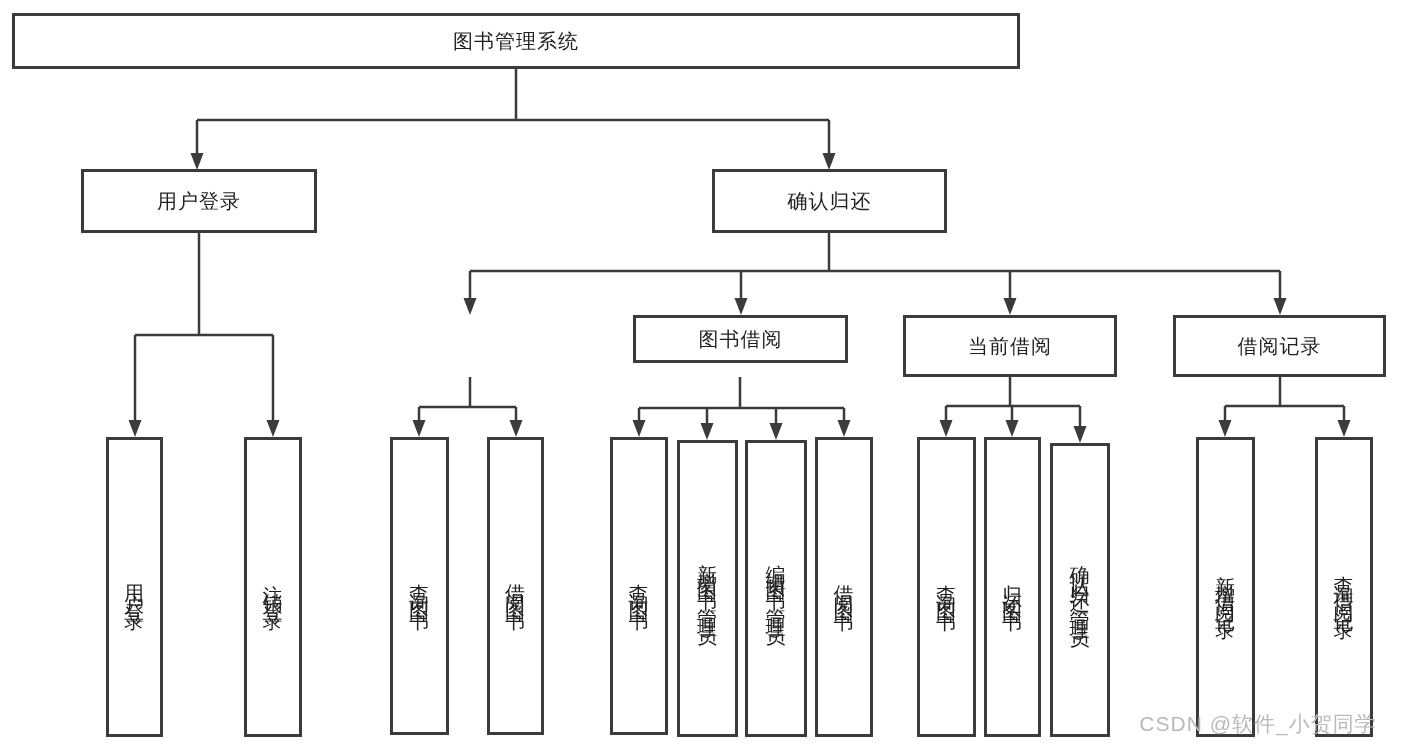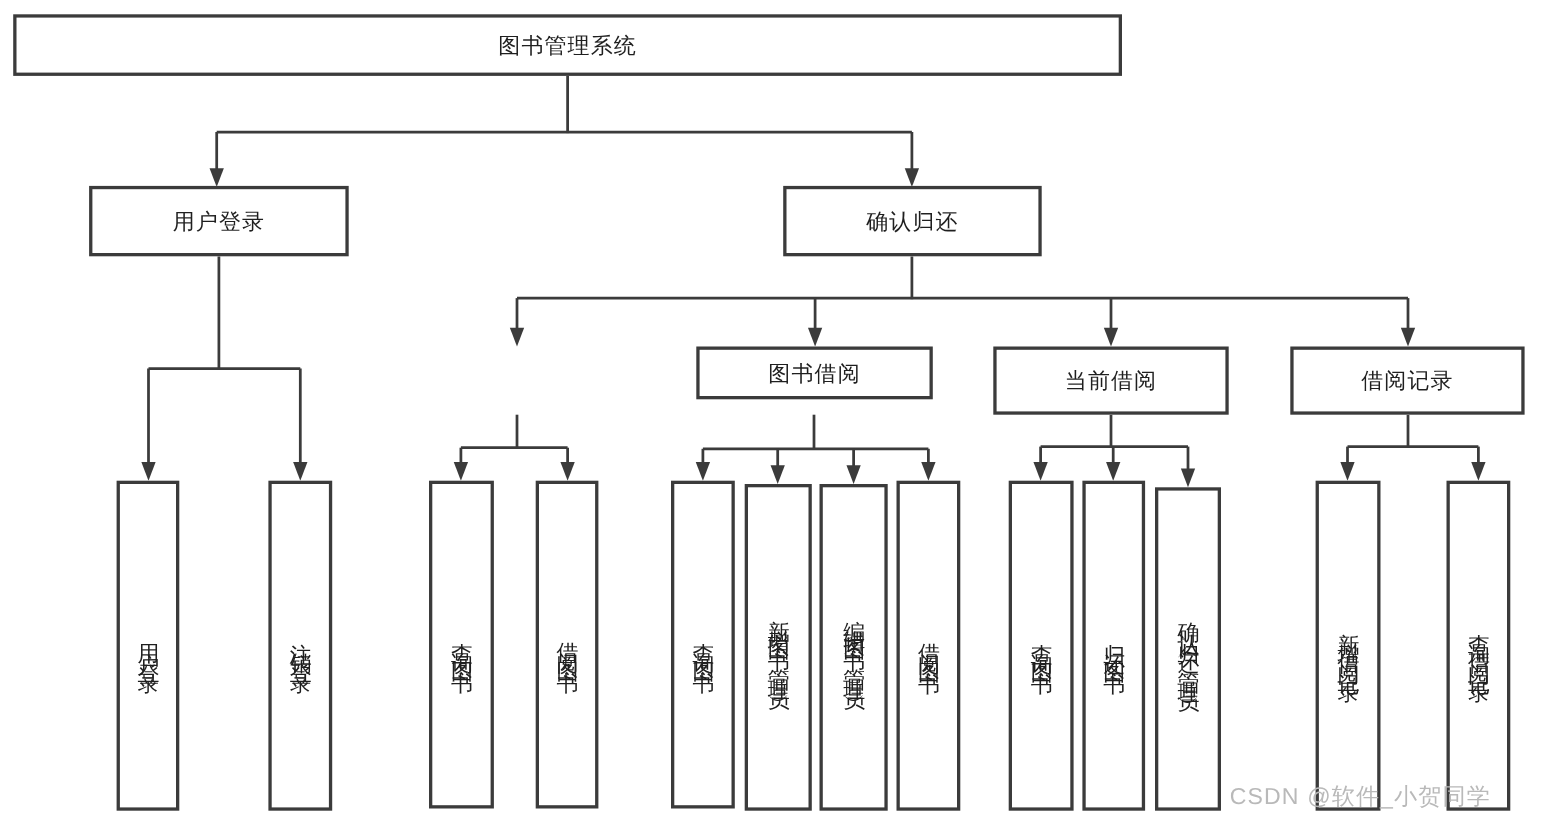--- a/index.html
+++ b/index.html
@@ -37,21 +37,21 @@
   .node.v span{
     writing-mode:vertical-rl;
     font-size:20px;
     letter-spacing:9px;
     line-height:1;
   }
   .watermark{
     position:absolute;
     left:1118px;top:710px;
     width:280px;
-    text-align:left;
+    text-align:center;
     font-size:21px;
     color:var(--watermark);
     z-index:3;
     white-space:nowrap;
     letter-spacing:1px;
   }
 </style>
 </head>
 <body>
 

